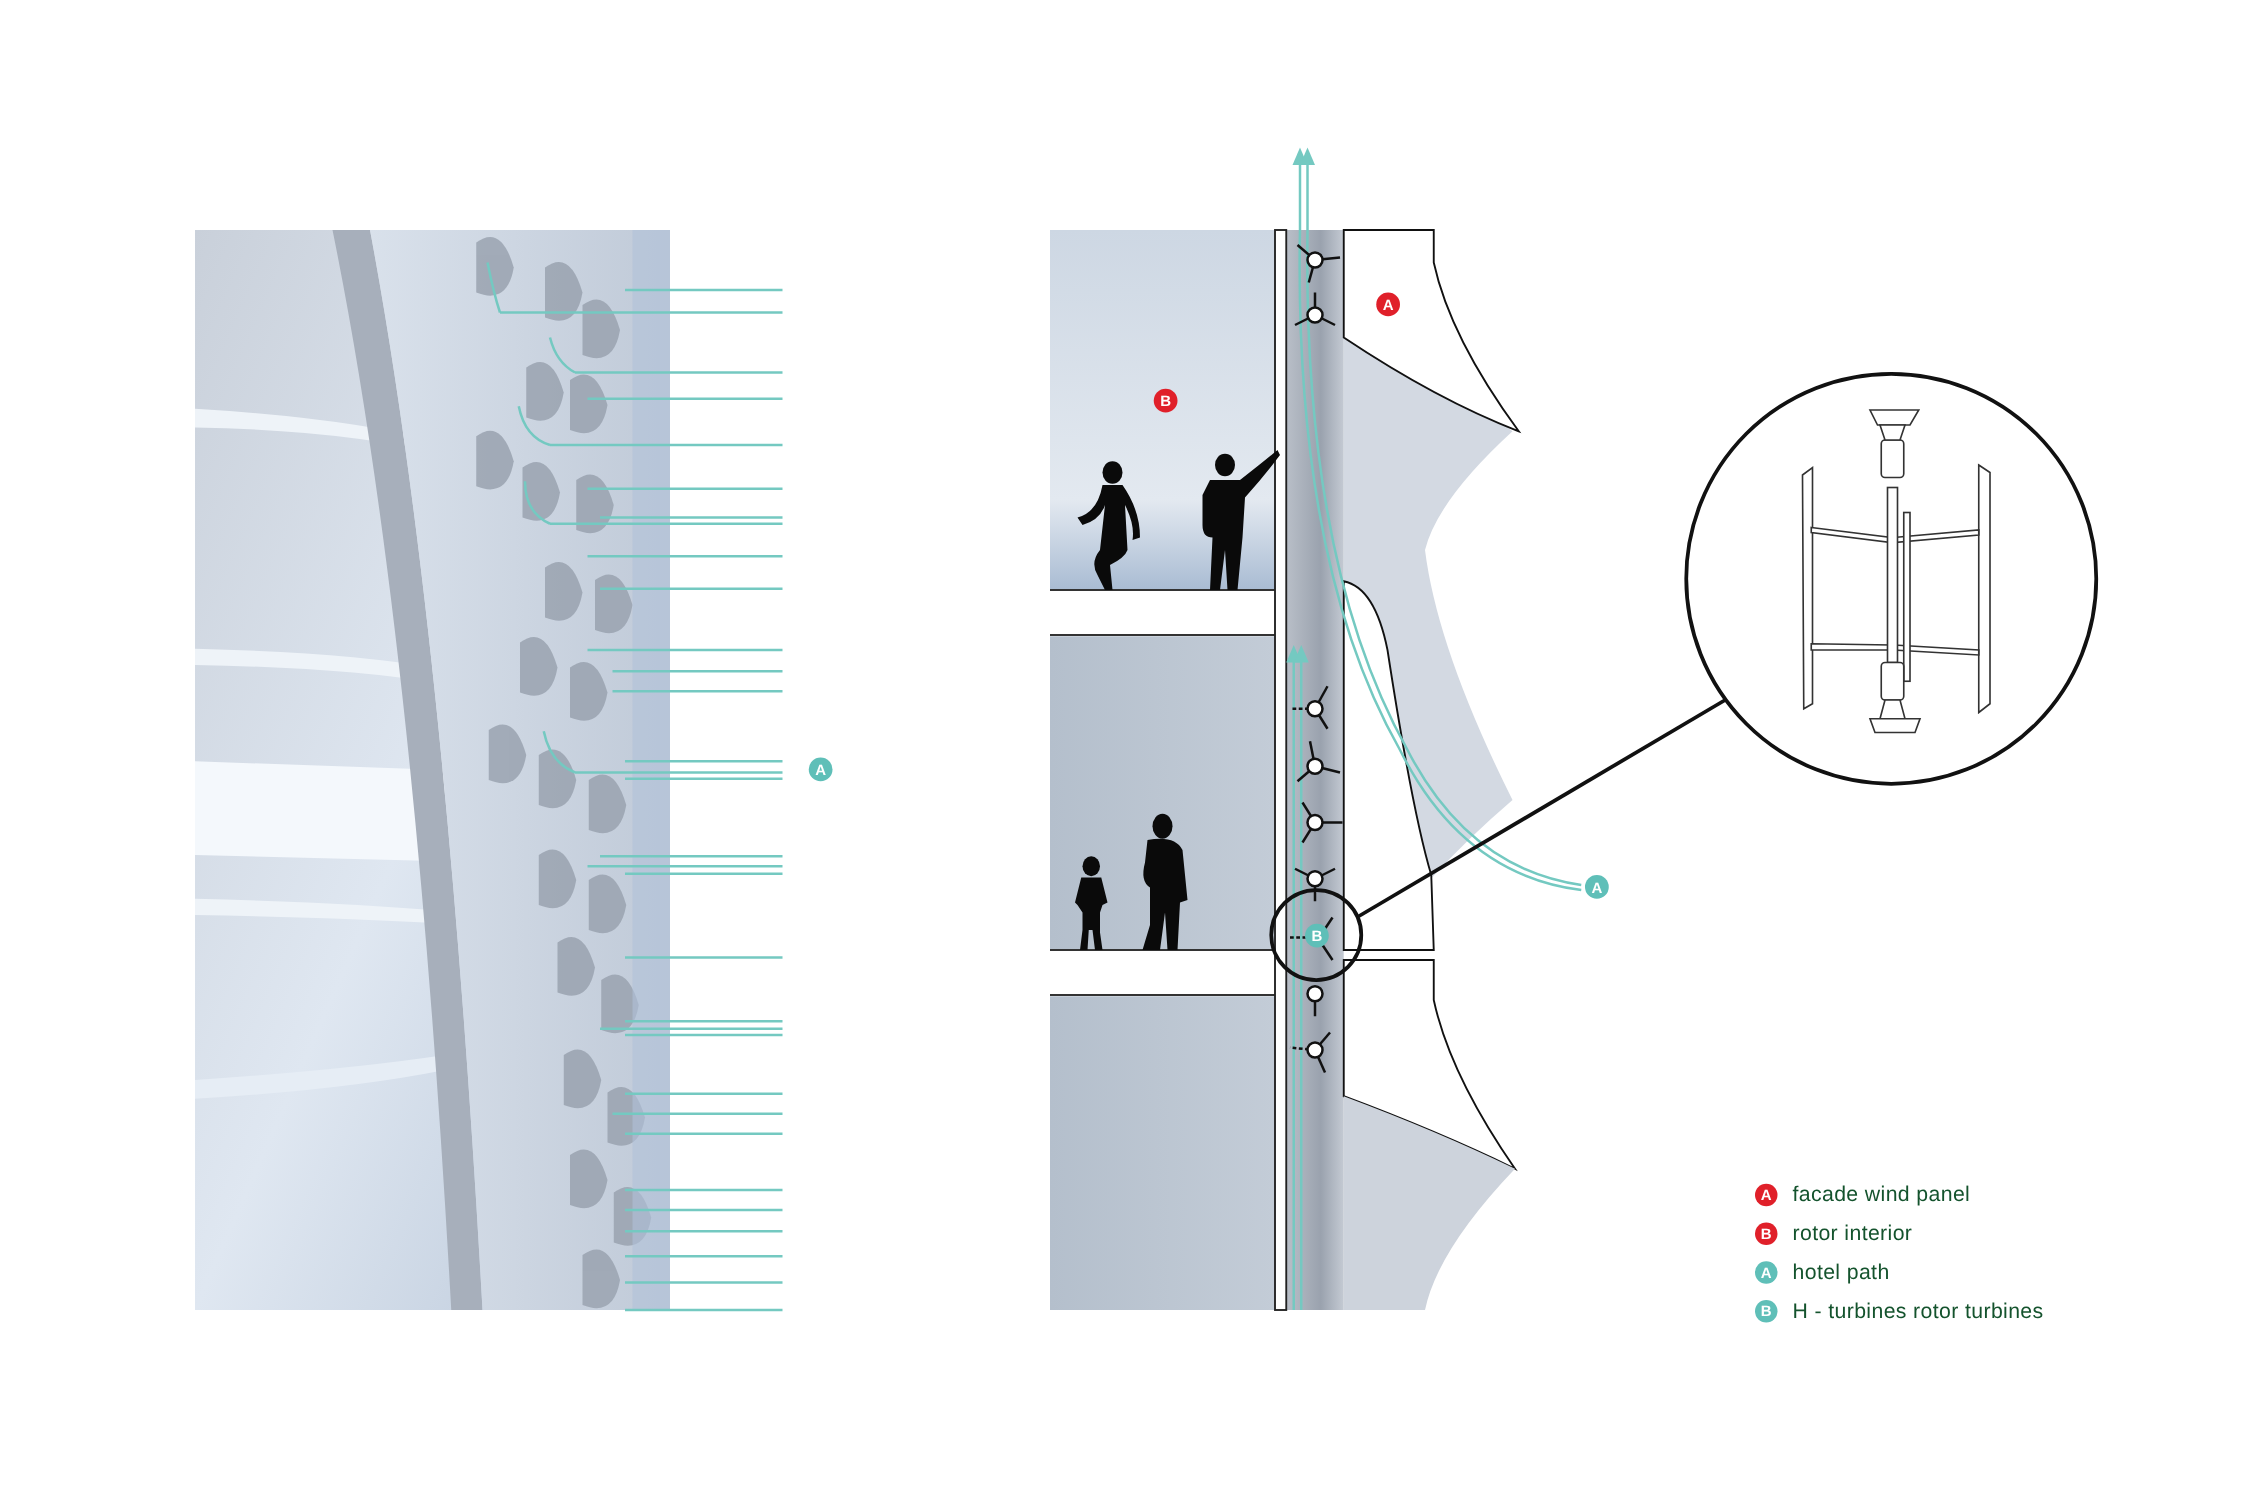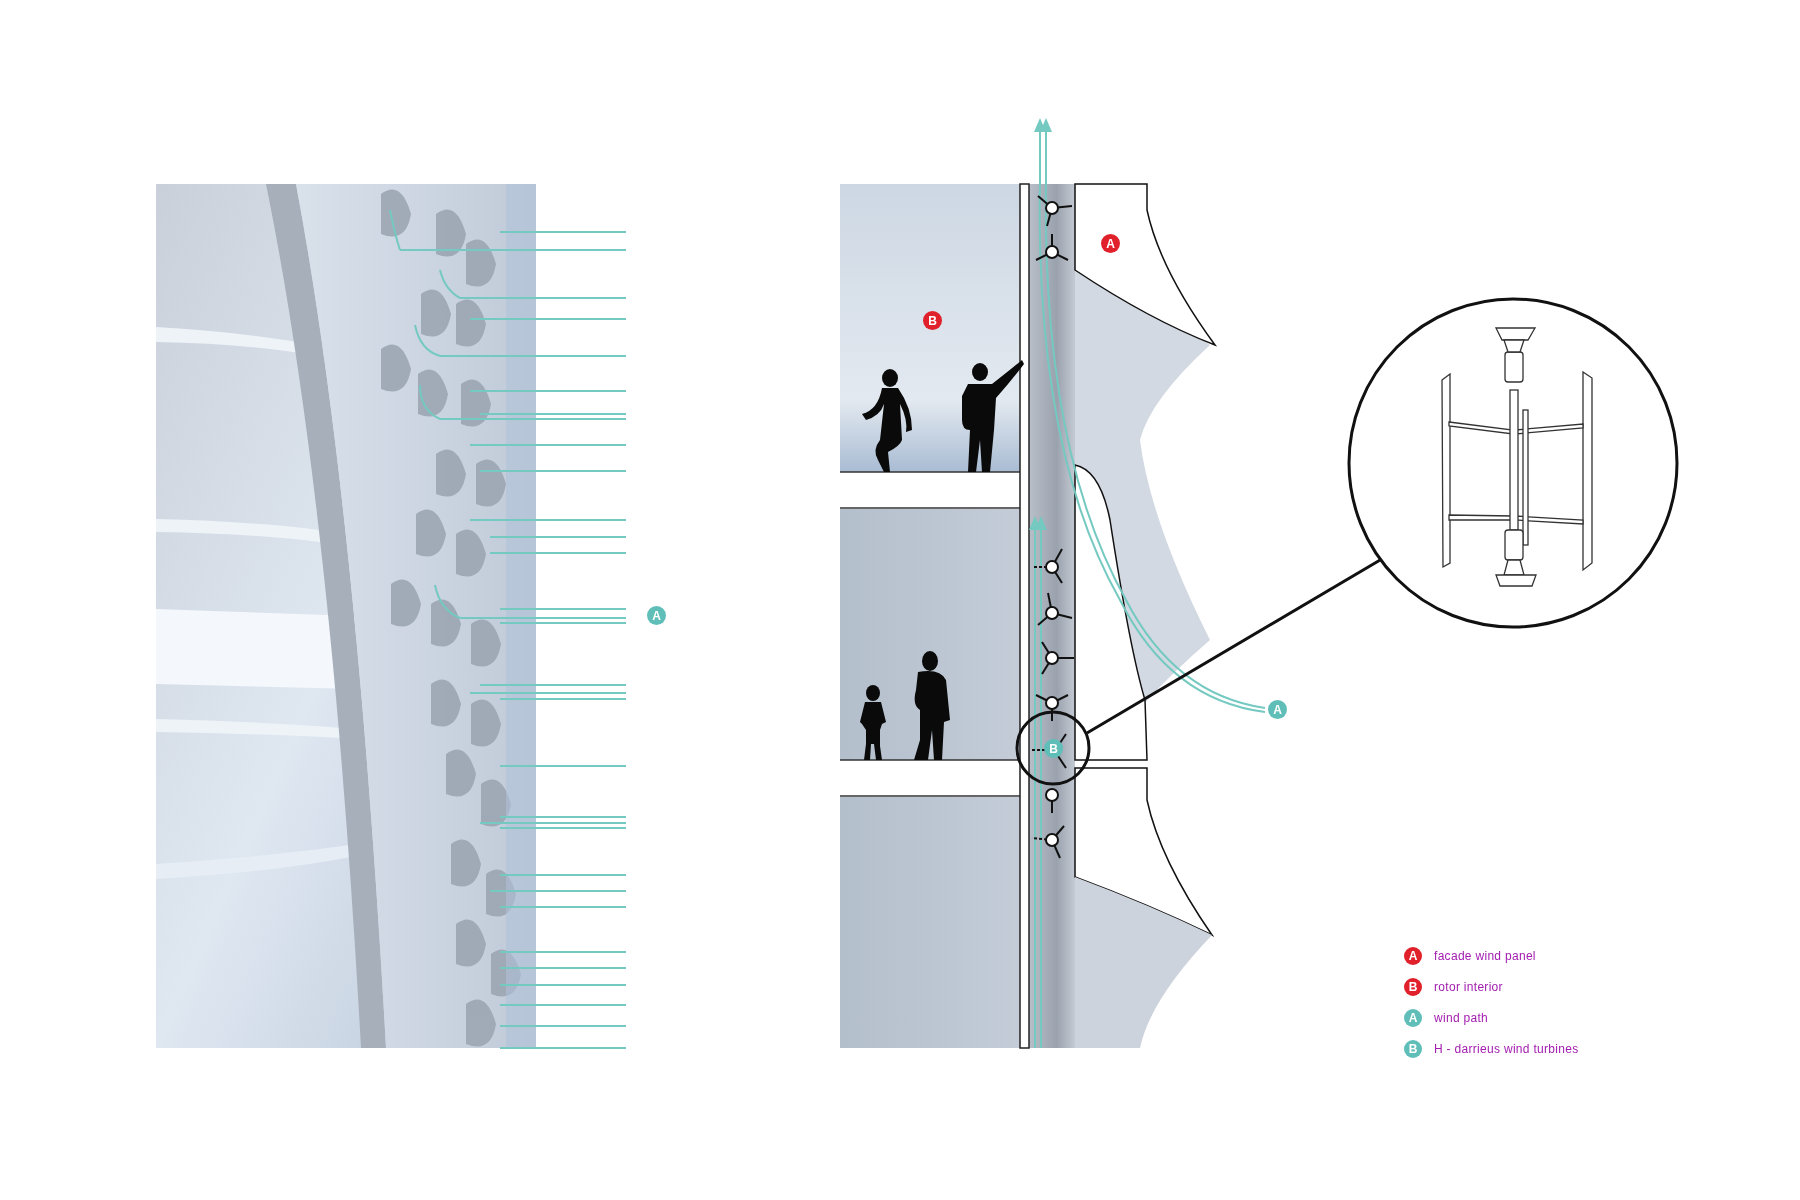--- a/index.html
+++ b/index.html
@@ -3,21 +3,21 @@
 <meta charset="utf-8">
 <style>
   html,body{margin:0;padding:0;background:#ffffff;}
   body{width:1800px;height:1200px;position:relative;overflow:hidden;font-family:"Liberation Sans",sans-serif;}
   .abs{position:absolute;}
   svg{position:absolute;left:0;top:0;}
   .legend{position:absolute;left:1404px;top:940px;}
   .legend-row{display:flex;align-items:center;height:31px;}
   .badge{width:18px;height:18px;border-radius:50%;color:#fff;font-weight:bold;font-size:12px;
          display:flex;align-items:center;justify-content:center;margin-right:12px;font-family:"Liberation Sans",sans-serif;}
-  .legend-text{font-size:12px;color:#a21caf;letter-spacing:0.3px;}
+  .legend-text{font-size:17px;color:#14532d;letter-spacing:0.3px;}
   .marker{position:absolute;width:19px;height:19px;border-radius:50%;color:#fff;font-weight:bold;font-size:12px;
           display:flex;align-items:center;justify-content:center;font-family:"Liberation Sans",sans-serif;}
 </style>
 </head>
 <body>
 
 <div class="abs" style="left:156px;top:184px;width:380px;height:864px;overflow:hidden;">
   <svg width="380" height="864">
     <defs>
       <linearGradient id="lbg" x1="0" y1="0" x2="1" y2="1">
@@ -275,19 +275,19 @@
   <div class="legend-row">
     <div class="badge" style="background:#e0202a;">A</div>
     <span class="legend-text">facade wind panel</span>
   </div>
   <div class="legend-row">
     <div class="badge" style="background:#e0202a;">B</div>
     <span class="legend-text">rotor interior</span>
   </div>
   <div class="legend-row">
     <div class="badge" style="background:#5fbfb8;">A</div>
-    <span class="legend-text">wind path</span>
+    <span class="legend-text">hotel path</span>
   </div>
   <div class="legend-row">
     <div class="badge" style="background:#5fbfb8;">B</div>
-    <span class="legend-text">H - darrieus wind turbines</span>
+    <span class="legend-text">H - turbines rotor turbines</span>
   </div>
 </div>
 
 </body></html>

